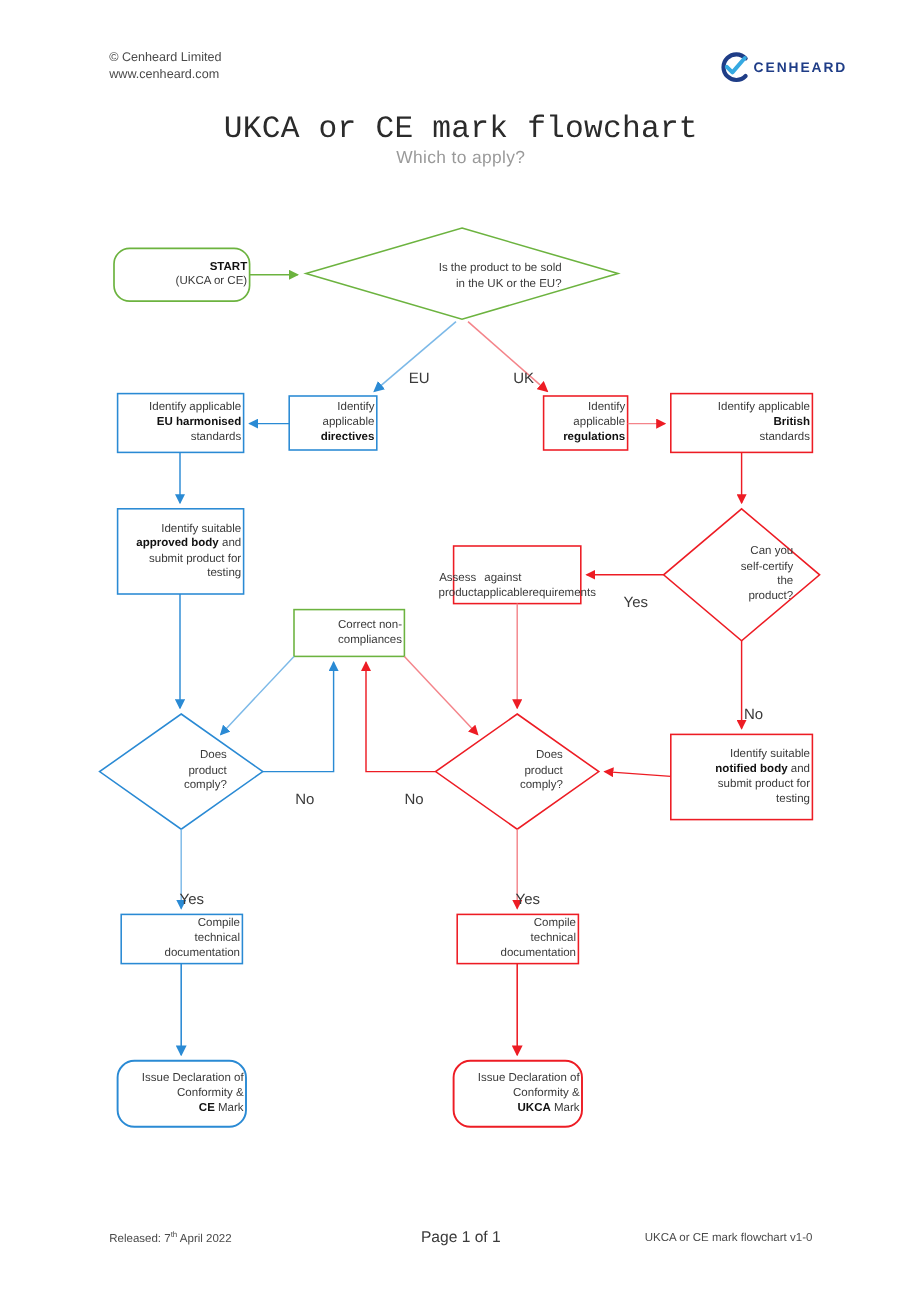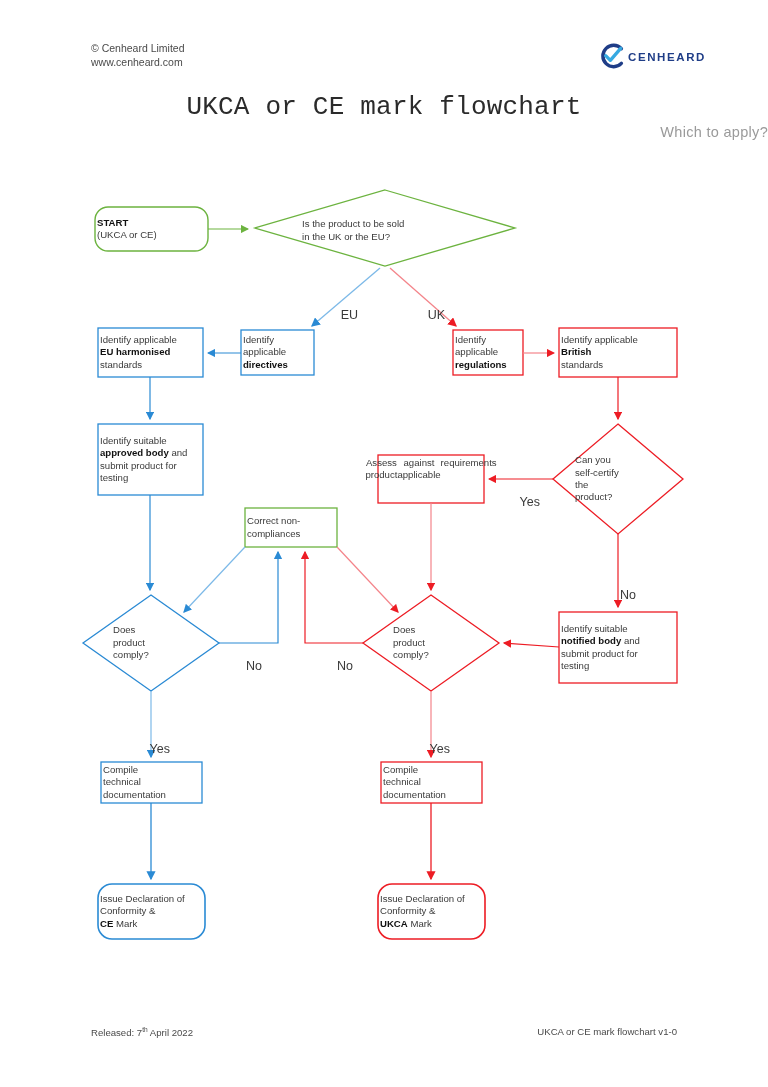--- a/index.html
+++ b/index.html
@@ -31,31 +31,31 @@
     color:#1f3d87;margin-top:1px;
   }
 
   .title{
     position:absolute;left:0;right:0;top:92px;
     text-align:center;font-size:26px;font-weight:400;
     color:#2b2b2b;letter-spacing:.2px;font-family:Liberation Mono, monospace;
   }
   .subtitle{
     position:absolute;left:0;right:0;top:124px;
-    text-align:right;font-size:14.5px;font-weight:400;
+    text-align:center;font-size:14.5px;font-weight:400;
     color:#9a9a9a;letter-spacing:.3px;
   }
 
   
   .diagram{position:absolute;left:0;top:0;width:768px;height:1087px;}
   svg.flow{position:absolute;left:0;top:0;width:768px;height:1087px;}
 
   .nodetext{
     position:absolute;
-    display:flex;align-items:flex-start;justify-content:center;
+    display:flex;align-items:flex-end;justify-content:center;
     text-align:center;
     font-size:9.6px;line-height:12.4px;
     color:#3a3a3a;
     pointer-events:none;
     box-sizing:border-box;
     padding:2px;
   }
   .nodetext b{font-weight:bold;color:#111;}
 
   .edgelabel{
@@ -297,16 +297,17 @@
     <div class="edgelabel" style="left:504px;top:471px;width:36px;">Yes</div>
     <div class="edgelabel" style="left:600px;top:564px;width:36px;">No</div>
     <div class="edgelabel" style="left:230px;top:635px;width:32px;">No</div>
     <div class="edgelabel" style="left:321px;top:635px;width:32px;">No</div>
     <div class="edgelabel" style="left:134px;top:718px;width:36px;">Yes</div>
     <div class="edgelabel" style="left:414px;top:718px;width:36px;">Yes</div>
   </div>
 
   <div class="footer">
     <div class="f-left"><span>Released: 7</span><sup>th</sup><span> April 2022</span></div>
+    <div class="f-center">Page 1 of 1</div>
     <div class="f-right">UKCA or CE mark flowchart v1-0</div>
   </div>
 
 </div>
 
 </body></html>

